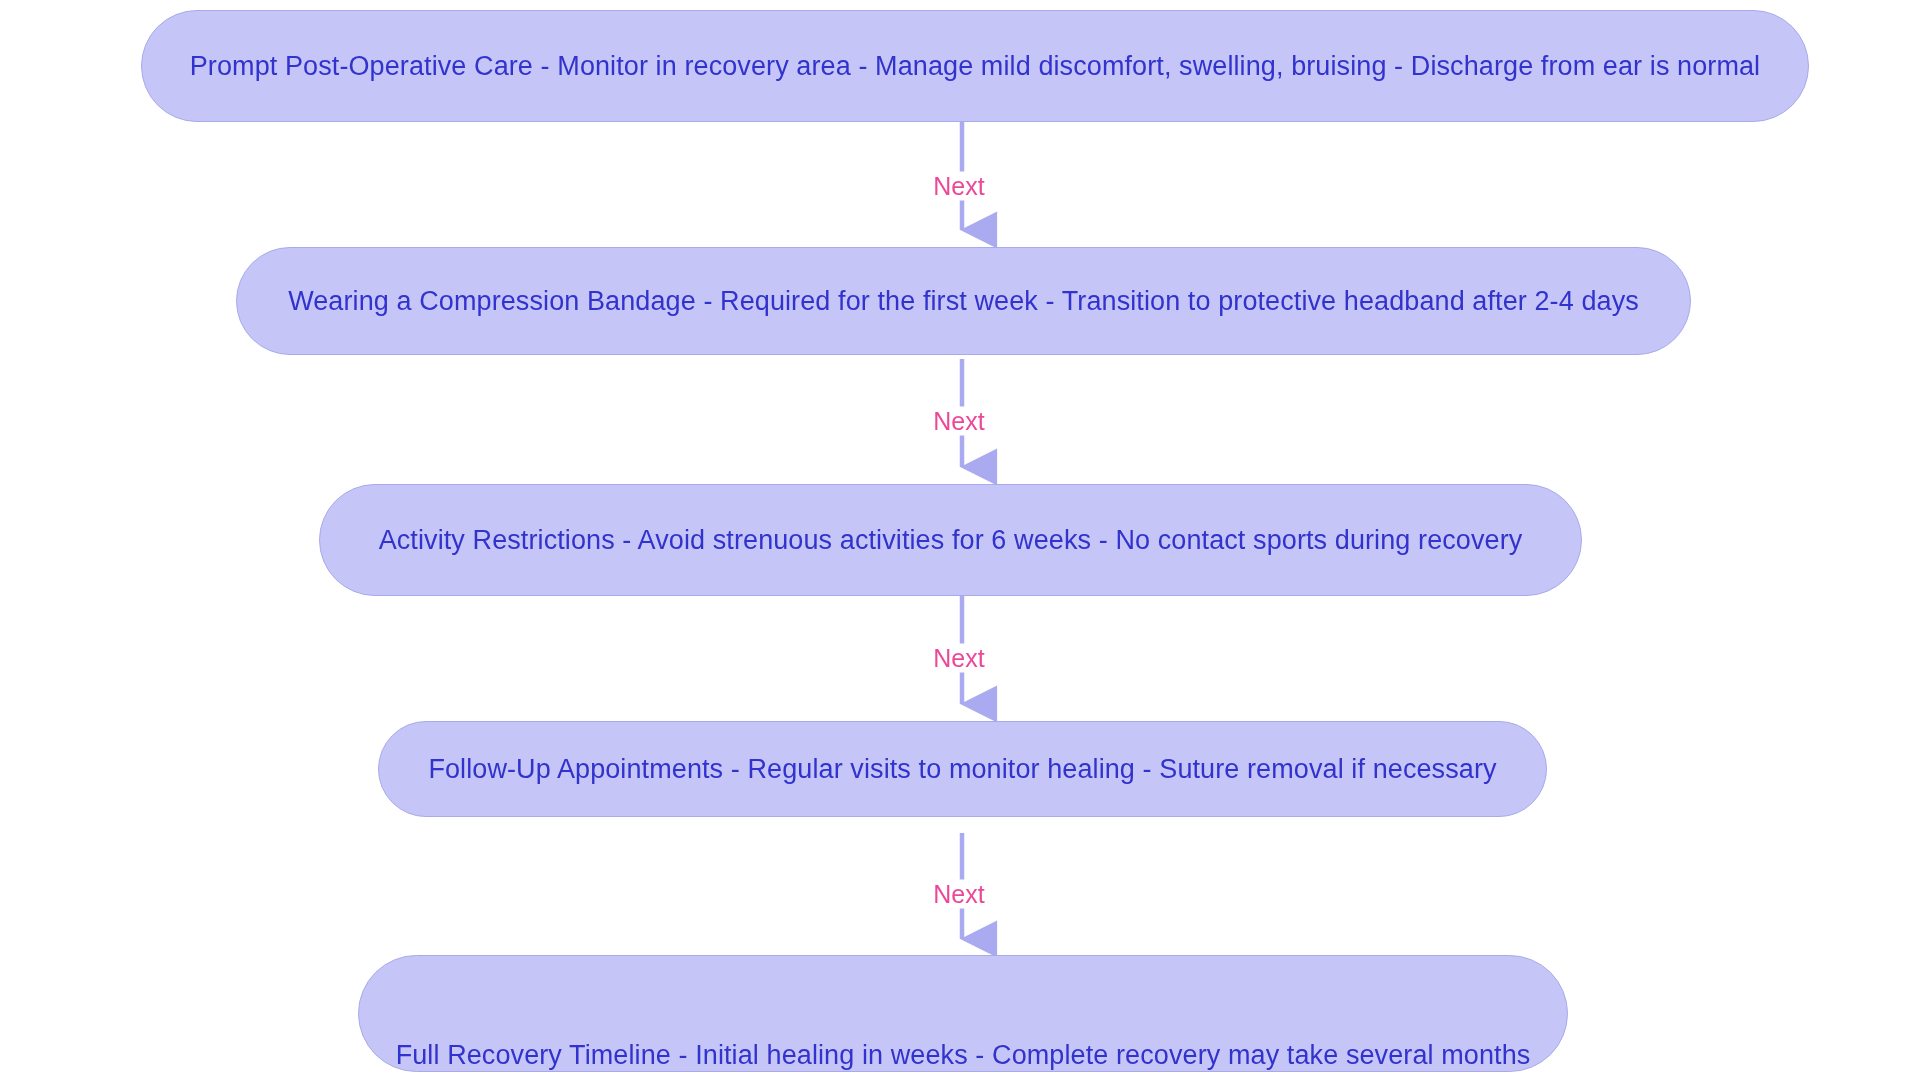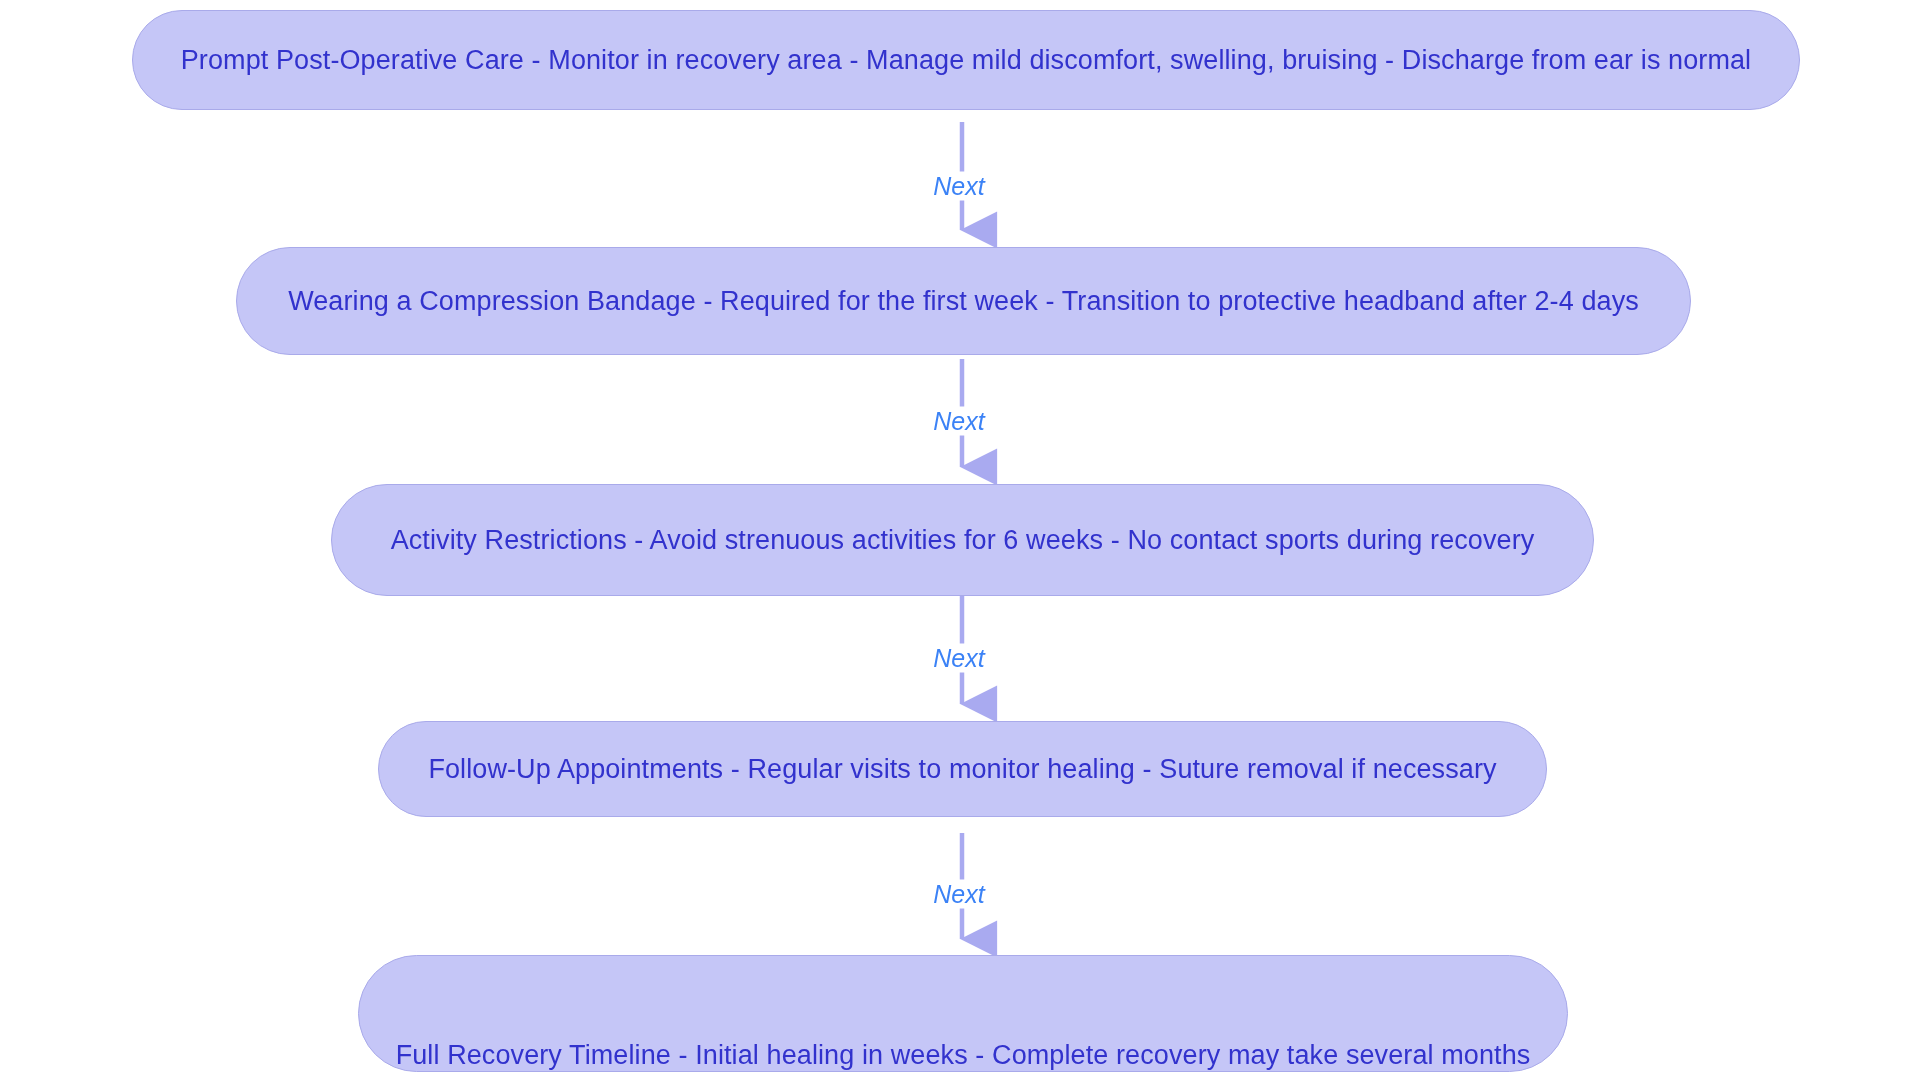--- a/index.html
+++ b/index.html
@@ -37,48 +37,47 @@
     z-index: 2;
   }
   .node-label {
     color: #3232cd;
     font-size: 27px;
     line-height: 1.2;
     letter-spacing: 0.1px;
     white-space: nowrap;
   }
 
-  #node-0 { left: 132px;  top: 10px;   width: 1668px; height: 100px; }
+  #node-0 { left: 141px;  top: 10px;   width: 1668px; height: 112px; }
   #node-1 { left: 236px;  top: 247px;  width: 1455px; height: 108px; }
-  #node-2 { left: 331px;  top: 484px;  width: 1263px; height: 112px; }
+  #node-2 { left: 319px;  top: 484px;  width: 1263px; height: 112px; }
   #node-3 { left: 378px;  top: 721px;  width: 1169px; height: 96px; }
   #node-4 { left: 358px;  top: 955px;  width: 1210px; height: 117px; align-items: flex-end; }
 
   
   .connector {
     position: absolute;
     left: 0;
     top: 0;
     width: 1920px;
     height: 1083px;
     z-index: 1;
     pointer-events: none;
   }
 
   .edge-label {
     position: absolute;
-    color: #3b82f6;
+    color: #ec4899;
     font-size: 25px;
     line-height: 1;
     white-space: nowrap;
     transform: translate(-50%, -50%);
     background: #ffffff;
     padding: 2px 7px 2px 5px;
     z-index: 3;
-    font-style: italic;
   }
   #edge-label-0 { left: 960px; top: 186px; }
   #edge-label-1 { left: 960px; top: 421px; }
   #edge-label-2 { left: 960px; top: 658px; }
   #edge-label-3 { left: 960px; top: 894px; }
 </style>
 </head>
 <body>
 
 <div id="flowchart">

